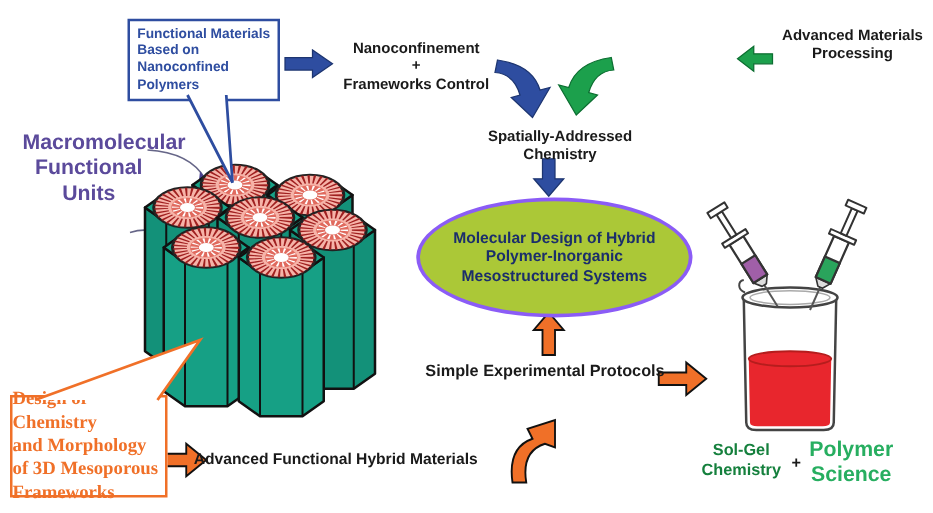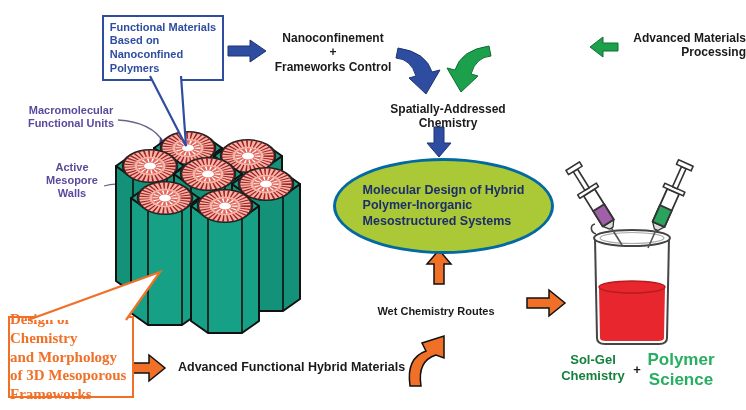--- a/index.html
+++ b/index.html
@@ -12,22 +12,22 @@
   .navyTxt{color:#1b2e6b;}
   .solgelTxt{color:#15803d;}
   .polymerTxt{color:#27ae60;}
   .bubble{position:absolute;background:#fff;z-index:1;display:flex;align-items:center;
           justify-content:center;font-weight:bold;white-space:pre-line;text-align:left;line-height:1.25;}
   #bubbleTop{left:102px;top:15px;width:118px;height:62px;border:2.5px solid #2e4da0;
              color:#2e4da0;font-size:11px;}
   #bubbleBottom{left:8px;top:316px;width:122px;height:78px;border:2.5px solid #f07028;
                 color:#f07028;font-size:15px;font-family:Liberation Serif, serif;}
   #oval{position:absolute;left:333px;top:158px;width:215px;height:90px;background:#abc837;
-        border:3px solid #0369a1;border-radius:50%;display:flex;align-items:center;
-        justify-content:center;font-weight:bold;white-space:pre-line;
+        border:3px solid #8b5cf6;border-radius:50%;display:flex;align-items:center;
+        justify-content:center;font-weight:bold;white-space:pre-line;text-align:center;
         font-size:12.5px;line-height:1.25;z-index:1;}
   .nowrap{white-space:nowrap;}
 </style>
 </head>
 <body>
 
 <div id="stage">
 
   <svg width="746" height="410" viewBox="0 0 746 410" style="z-index:0;">
 
@@ -211,36 +211,33 @@
 
   <div id="oval" class="navyTxt">Molecular Design of Hybrid
 Polymer-Inorganic
 Mesostructured Systems</div>
 
   <div class="txt" style="left:268px;top:31px;width:130px;font-size:12px;">Nanoconfinement
 +
 Frameworks Control</div>
 
 
-  <div class="txt" style="left:618px;top:31px;width:128px;font-size:12px;text-align:right;">Advanced Materials
+  <div class="txt" style="left:618px;top:21px;width:128px;font-size:12px;">Advanced Materials
 Processing</div>
 
   <div class="txt" style="left:388px;top:102px;width:120px;font-size:12px;">Spatially-Addressed
 Chemistry</div>
 
-  <div class="txt" style="left:330px;top:305px;width:212px;font-size:11px;">Wet Chemistry Routes</div>
-
-  <div class="txt nowrap" style="left:178px;top:360px;width:226px;font-size:12.5px;">Advanced Functional Hybrid Materials</div>
-
-  <div class="txt purpleTxt" style="left:18px;top:104px;width:106px;font-size:11px;">Macromolecular
+  <div class="txt" style="left:330px;top:289px;width:212px;font-size:13px;">Simple Experimental Protocols</div>
+
+  <div class="txt nowrap" style="left:155px;top:360px;width:226px;font-size:12.5px;">Advanced Functional Hybrid Materials</div>
+
+  <div class="txt purpleTxt" style="left:18px;top:104px;width:106px;font-size:17px;">Macromolecular
 Functional Units</div>
 
-  <div class="txt purpleTxt" style="left:36px;top:161px;width:72px;font-size:11px;">Active
-Mesopore
-Walls</div>
 
   <div class="txt solgelTxt" style="left:554px;top:352px;width:78px;font-size:13px;">Sol-Gel
 Chemistry</div>
   <div class="txt" style="left:629px;top:362px;width:16px;font-size:13px;">+</div>
   <div class="txt polymerTxt" style="left:646px;top:350px;width:70px;font-size:17px;text-align:center;">Polymer
 Science</div>
 
 </div>
 
 </body></html>

